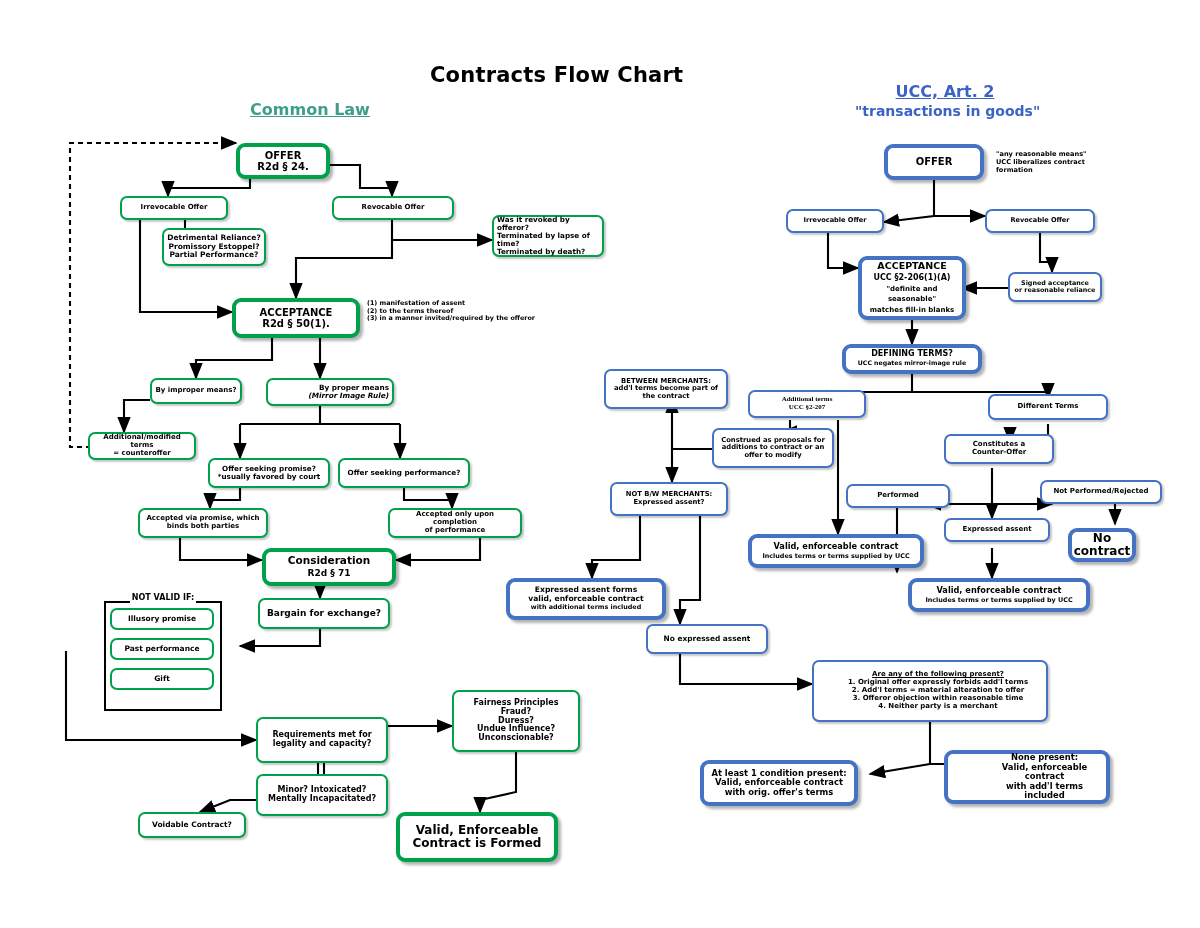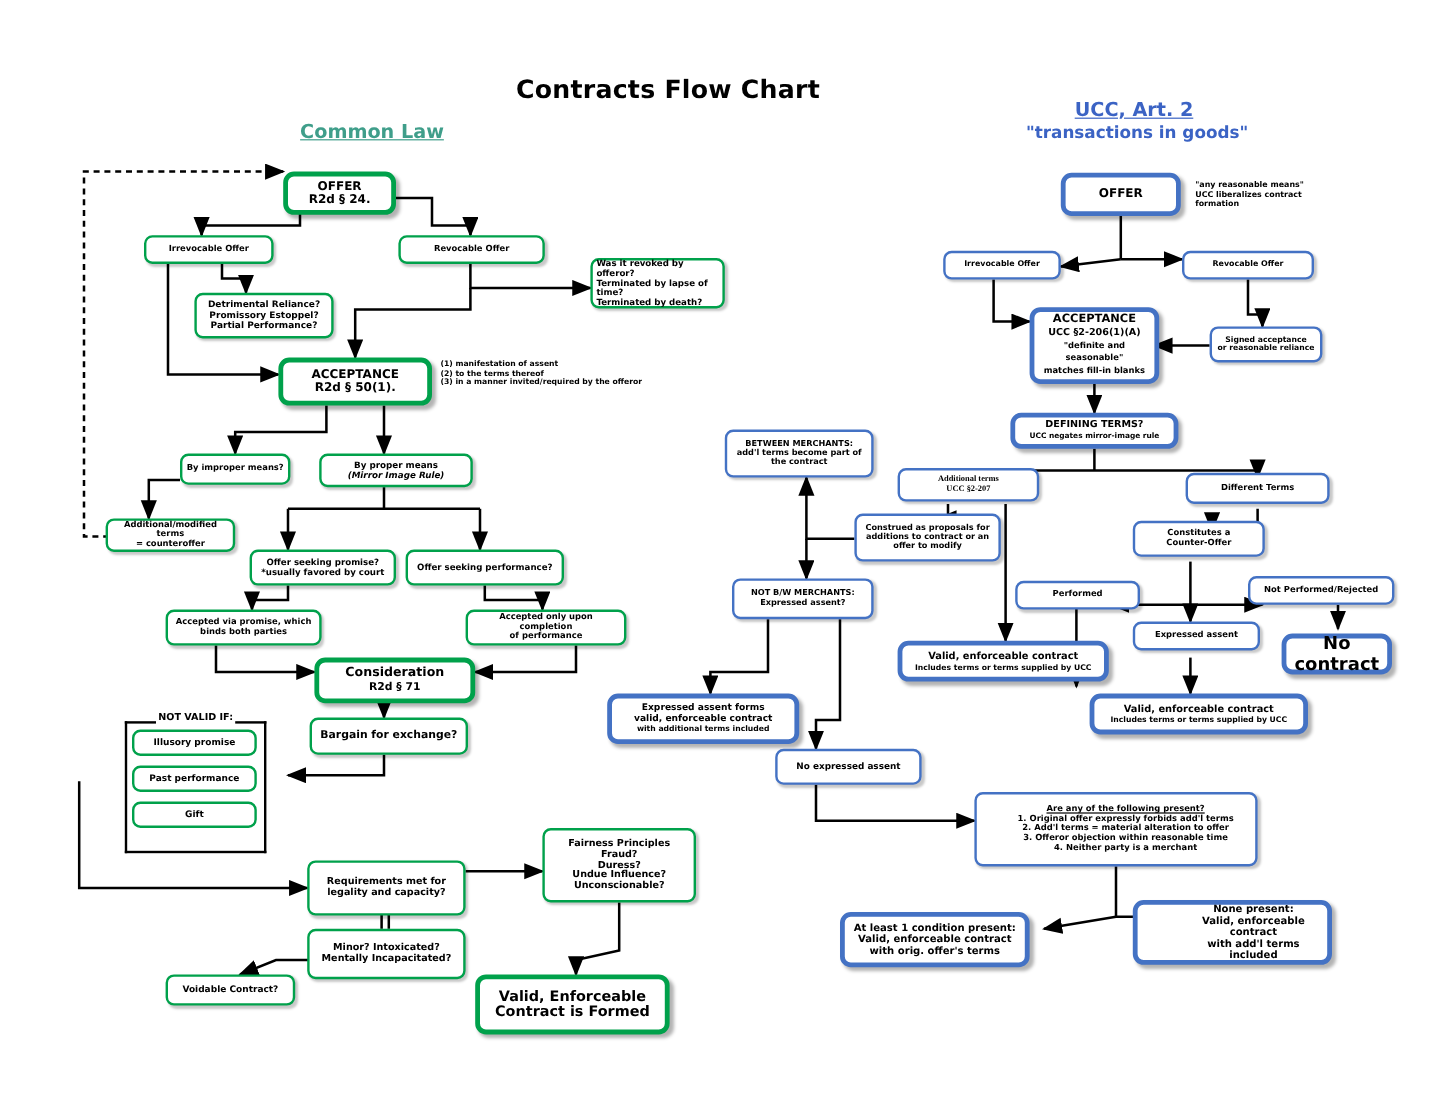--- a/index.html
+++ b/index.html
@@ -172,41 +172,41 @@
     <span><b>OFFER</b><br><b>R2d § 24.</b></span>
   </div>
 
   <div class="node g sh" style="left:120px;top:196px;width:108px;height:24px;font-size:7px;">
     <span>Irrevocable Offer</span>
   </div>
   <div class="node g sh" style="left:332px;top:196px;width:122px;height:24px;font-size:7px;">
     <span>Revocable Offer</span>
   </div>
 
-  <div class="node g sh" style="left:162px;top:244px;width:116px;height:38px;font-size:7.5px;">
+  <div class="node g sh" style="left:162px;top:228px;width:104px;height:38px;font-size:7.5px;">
     <span><b>Detrimental Reliance?</b><br><b>Promissory Estoppel?</b><br><b>Partial Performance?</b></span>
   </div>
 
   <div class="node g sh txt-left" style="left:492px;top:215px;width:112px;height:42px;font-size:7.2px;">
     <span><b>Was it revoked by offeror?</b><br><b>Terminated by lapse of time?</b><br><b>Terminated by death?</b></span>
   </div>
 
   <div class="node g hv" style="left:232px;top:298px;width:128px;height:40px;font-size:10px;">
     <span><b>ACCEPTANCE</b><br><b>R2d § 50(1).</b></span>
   </div>
   <div class="note" style="left:367px;top:300px;font-size:6.4px;">
     <div>(1) manifestation of assent</div>
     <div>(2) to the terms thereof</div>
     <div>(3) in a manner invited/required by the offeror</div>
   </div>
 
   <div class="node g sh" style="left:150px;top:378px;width:92px;height:26px;font-size:7px;">
     <span>By improper means?</span>
   </div>
-  <div class="node g sh" style="left:266px;top:378px;width:128px;height:28px;font-size:7.3px;">
+  <div class="node g sh" style="left:266px;top:378px;width:128px;height:28px;font-size:7.3px;text-align:right;">
     <span><b>By proper means</b><br><i class="ital">(Mirror Image Rule)</i></span>
   </div>
 
   <div class="node g sh" style="left:88px;top:432px;width:108px;height:28px;font-size:7px;">
     <span><b>Additional/modified terms</b><br><b>= counteroffer</b></span>
   </div>
 
   <div class="node g sh" style="left:208px;top:458px;width:122px;height:30px;font-size:7.2px;">
     <span><b>Offer seeking promise?</b><br><b>*usually favored by court</b></span>
   </div>
@@ -296,21 +296,21 @@
     <span><b>Additional terms</b><br><b>UCC §2-207</b></span>
   </div>
   <div class="node b sh" style="left:988px;top:394px;width:120px;height:26px;font-size:7px;">
     <span>Different Terms</span>
   </div>
 
   <div class="node b sh" style="left:712px;top:428px;width:122px;height:40px;font-size:6.8px;">
     <span><b>Construed as proposals for</b><br><b>additions to contract or an</b><br><b>offer to modify</b></span>
   </div>
 
-  <div class="node b sh" style="left:604px;top:358px;width:124px;height:40px;font-size:6.8px;">
+  <div class="node b sh" style="left:604px;top:369px;width:124px;height:40px;font-size:6.8px;">
     <span><b>BETWEEN MERCHANTS:</b><br><b>add'l terms become part of</b><br><b>the contract</b></span>
   </div>
 
   <div class="node b sh" style="left:610px;top:482px;width:118px;height:34px;font-size:6.8px;">
     <span><b>NOT B/W MERCHANTS:</b><br><b>Expressed assent?</b></span>
   </div>
 
   <div class="node b hv" style="left:506px;top:578px;width:160px;height:42px;font-size:7.6px;">
     <span><b>Expressed assent forms</b><br><b>valid, enforceable contract</b><br><b style="font-size:6.4px;">with additional terms included</b></span>
   </div>
@@ -326,21 +326,21 @@
   <div class="node b sh" style="left:846px;top:484px;width:104px;height:24px;font-size:7px;">
     <span>Performed</span>
   </div>
   <div class="node b sh" style="left:1040px;top:480px;width:122px;height:24px;font-size:7px;">
     <span>Not Performed/Rejected</span>
   </div>
   <div class="node b sh" style="left:944px;top:518px;width:106px;height:24px;font-size:7px;">
     <span>Expressed assent</span>
   </div>
 
-  <div class="node b hv" style="left:1068px;top:528px;width:92px;height:34px;font-size:15px;">
+  <div class="node b hv" style="left:1068px;top:528px;width:68px;height:34px;font-size:12px;">
     <span>No contract</span>
   </div>
 
   <div class="node b hv" style="left:748px;top:534px;width:176px;height:34px;font-size:8.2px;">
     <span><b>Valid, enforceable contract</b><br><b style="font-size:6.4px;">Includes terms or terms supplied by UCC</b></span>
   </div>
   <div class="node b hv" style="left:908px;top:578px;width:182px;height:34px;font-size:8.2px;">
     <span><b>Valid, enforceable contract</b><br><b style="font-size:6.4px;">Includes terms or terms supplied by UCC</b></span>
   </div>
 

